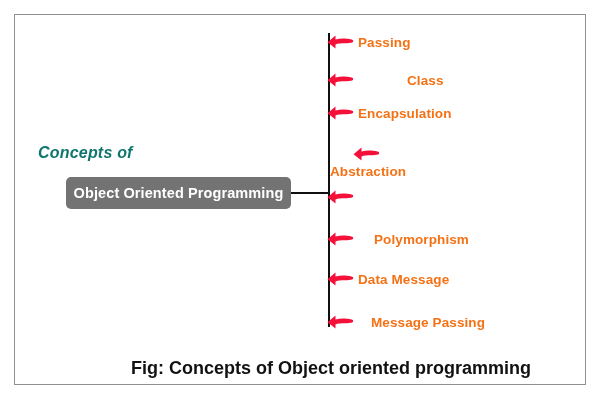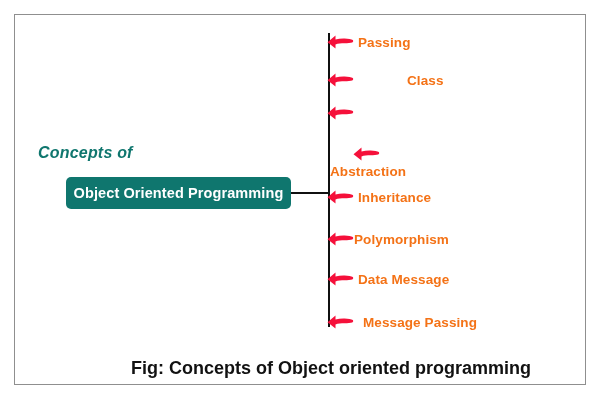--- a/index.html
+++ b/index.html
@@ -40,21 +40,21 @@
     white-space: nowrap;
     letter-spacing: 0.2px;
   }
   
   #root-box {
     position: absolute;
     left: 66px;
     top: 177px;
     width: 225px;
     height: 32px;
-    background: #0f766e;
+    background: #737373;
     border-radius: 5px;
     display: flex;
     align-items: center;
     justify-content: center;
     box-sizing: border-box;
   }
   #root-box-label {
     color: #ffffff;
     font-size: 14.5px;
     font-weight: bold;
@@ -142,50 +142,50 @@
       <div class="branch-row" style="top: 69px; gap: 41px;">
         <svg class="branch-arrow" viewBox="0 0 28 20">
           <path d="M1.5,10.2 L9.5,3.4 L9.5,7.4 C12.2,6.6 15.4,6.3 18.6,6.4 C22.0,6.5 25.6,6.9 26.8,8.1 C27.6,8.9 27.3,10.0 26.2,10.5 C24.8,11.1 21.6,11.2 18.4,11.3 C15.2,11.4 12.0,11.6 9.5,12.4 L9.5,16.6 Z" fill="#f5103a"></path>
         </svg>
         <span class="branch-label" style="margin-left: 12px;">Class</span>
       </div>
       <div class="branch-row" style="top: 102px;">
         <svg class="branch-arrow" viewBox="0 0 28 20">
           <path d="M1.5,10.2 L9.5,3.4 L9.5,7.4 C12.2,6.6 15.4,6.3 18.6,6.4 C22.0,6.5 25.6,6.9 26.8,8.1 C27.6,8.9 27.3,10.0 26.2,10.5 C24.8,11.1 21.6,11.2 18.4,11.3 C15.2,11.4 12.0,11.6 9.5,12.4 L9.5,16.6 Z" fill="#f5103a"></path>
         </svg>
+        <span class="branch-label" style="margin-left: 4px;">Encapsulation</span>
       </div>
       <div class="branch-row" style="top: 144px; flex-direction: column;">
         <svg class="branch-arrow" viewBox="0 0 28 20">
           <path d="M1.5,10.2 L9.5,3.4 L9.5,7.4 C12.2,6.6 15.4,6.3 18.6,6.4 C22.0,6.5 25.6,6.9 26.8,8.1 C27.6,8.9 27.3,10.0 26.2,10.5 C24.8,11.1 21.6,11.2 18.4,11.3 C15.2,11.4 12.0,11.6 9.5,12.4 L9.5,16.6 Z" fill="#f5103a"></path>
         </svg>
         <span class="branch-label" style="margin-left: 4px;">Abstraction</span>
       </div>
       <div class="branch-row" style="top: 186px;">
         <svg class="branch-arrow" viewBox="0 0 28 20">
           <path d="M1.5,10.2 L9.5,3.4 L9.5,7.4 C12.2,6.6 15.4,6.3 18.6,6.4 C22.0,6.5 25.6,6.9 26.8,8.1 C27.6,8.9 27.3,10.0 26.2,10.5 C24.8,11.1 21.6,11.2 18.4,11.3 C15.2,11.4 12.0,11.6 9.5,12.4 L9.5,16.6 Z" fill="#f5103a"></path>
         </svg>
-        <span class="branch-label" style="margin-left: 4px;">Inheritance</span>
       </div>
       <div class="branch-row" style="top: 228px;">
         <svg class="branch-arrow" viewBox="0 0 28 20">
           <path d="M1.5,10.2 L9.5,3.4 L9.5,7.4 C12.2,6.6 15.4,6.3 18.6,6.4 C22.0,6.5 25.6,6.9 26.8,8.1 C27.6,8.9 27.3,10.0 26.2,10.5 C24.8,11.1 21.6,11.2 18.4,11.3 C15.2,11.4 12.0,11.6 9.5,12.4 L9.5,16.6 Z" fill="#f5103a"></path>
         </svg>
-        <span class="branch-label" style="margin-left: 0;">Polymorphism</span>
+        <span class="branch-label" style="margin-left: 20px;">Polymorphism</span>
       </div>
       <div class="branch-row" style="top: 268px;">
         <svg class="branch-arrow" viewBox="0 0 28 20">
           <path d="M1.5,10.2 L9.5,3.4 L9.5,7.4 C12.2,6.6 15.4,6.3 18.6,6.4 C22.0,6.5 25.6,6.9 26.8,8.1 C27.6,8.9 27.3,10.0 26.2,10.5 C24.8,11.1 21.6,11.2 18.4,11.3 C15.2,11.4 12.0,11.6 9.5,12.4 L9.5,16.6 Z" fill="#f5103a"></path>
         </svg>
         <span class="branch-label" style="margin-left: 4px;">Data Message</span>
       </div>
       <div class="branch-row" style="top: 311px;">
         <svg class="branch-arrow" viewBox="0 0 28 20">
           <path d="M1.5,10.2 L9.5,3.4 L9.5,7.4 C12.2,6.6 15.4,6.3 18.6,6.4 C22.0,6.5 25.6,6.9 26.8,8.1 C27.6,8.9 27.3,10.0 26.2,10.5 C24.8,11.1 21.6,11.2 18.4,11.3 C15.2,11.4 12.0,11.6 9.5,12.4 L9.5,16.6 Z" fill="#f5103a"></path>
         </svg>
-        <span class="branch-label" style="margin-left: 9px;">Message Passing</span>
+        <span class="branch-label" style="margin-left: 17px;">Message Passing</span>
       </div>
     </div>
 
   <div id="figure-caption">
     <span id="caption-inner">Fig: Concepts of Object oriented programming</span>
   </div>
 
 </div>
 
 </body></html>

